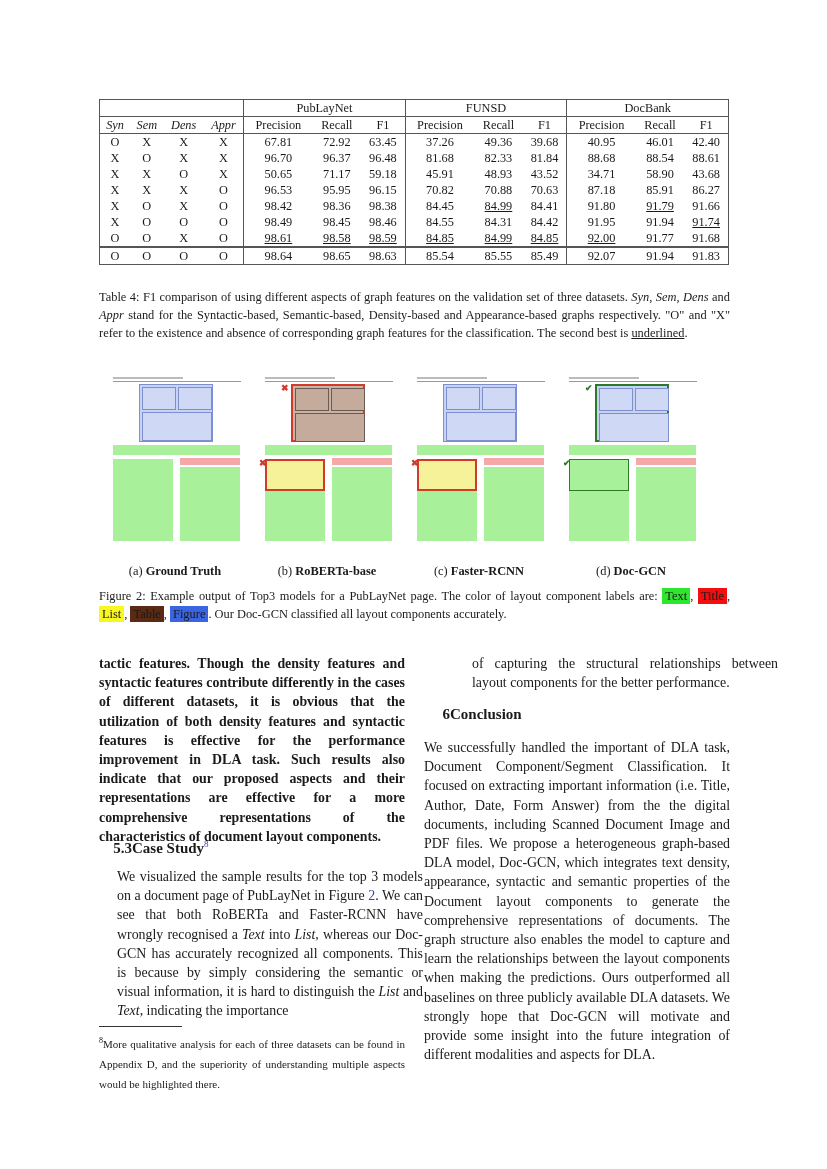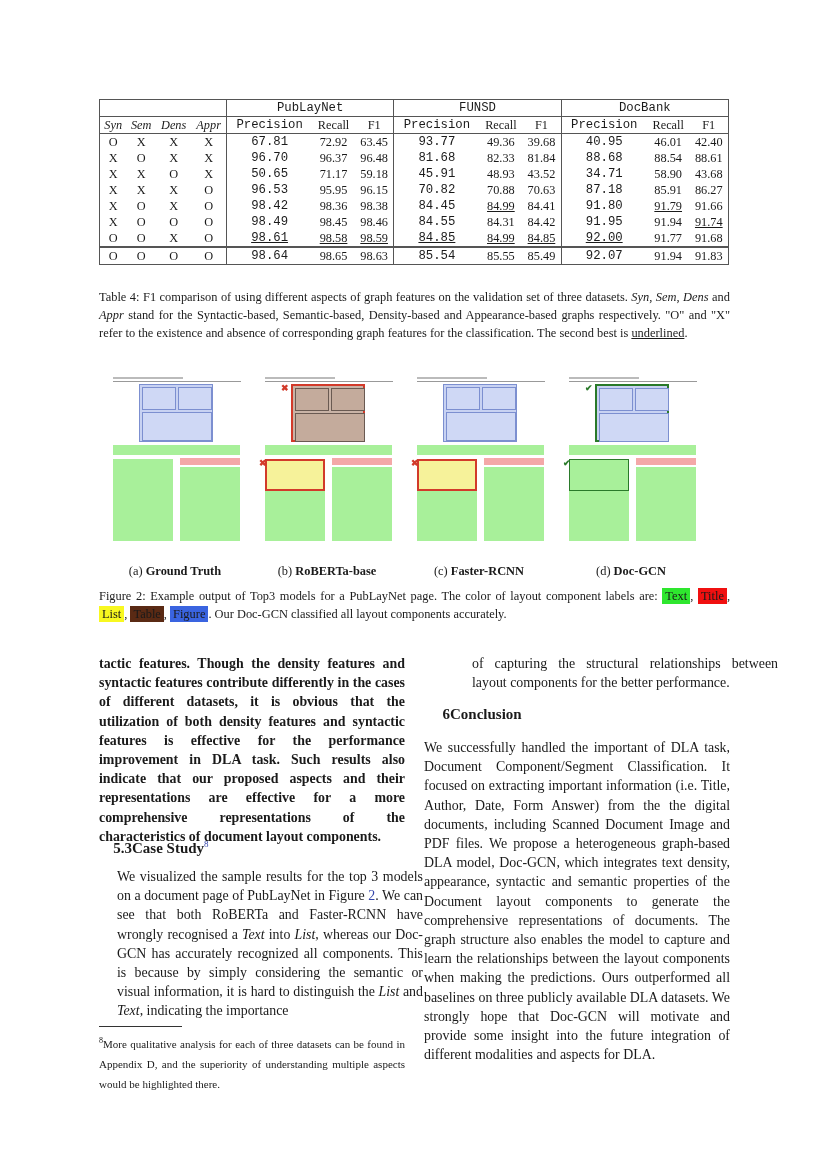--- a/index.html
+++ b/index.html
@@ -12,21 +12,21 @@
     position: absolute; left: 99px; top: 99px; width: 630px;
     border-collapse: collapse; font-size: 12.3px;
   }
   #results-table td, #results-table th {
     text-align: center; height: 16px; line-height: 16px; padding: 0 2px; font-weight: normal;
   }
   #results-table { border: 1px solid #555; }
   .grp-row th { font-weight: bold; border-bottom: 1px solid #555; }
   .hdr-row th { border-bottom: 1px solid #555; }
   .hdr-row th.feat { font-style: italic; font-weight: bold; }
-  .vsep { border-left: 1px solid #555; font-family: Liberation Mono, monospace; }
+  .vsep { border-left: 1px solid #555; }
   .last-row td { border-top: 2px solid #555; font-weight: bold; }
   .last-row td.feat-cell { font-weight: normal; }
   .ul { text-decoration: underline; }
   .bd { font-weight: bold; }
   
   .caption { position: absolute; left: 99px; width: 631px; font-size: 12.4px; line-height: 18px; text-align: justify; }
   #table-caption { top: 288px; }
   #figure-caption { top: 587px; }
   .it { font-style: italic; }
   .u { text-decoration: underline; margin-top: 23px; }
@@ -93,21 +93,21 @@
   </thead>
   <tbody id="table-body">
       <tr>
         <td class="feat-cell">O</td>
         <td class="feat-cell">X</td>
         <td class="feat-cell">X</td>
         <td class="feat-cell">X</td>
         <td class="vsep">67.81</td>
         <td class="">72.92</td>
         <td class="">63.45</td>
-        <td class="vsep">93.77</td>
+        <td class="vsep">37.26</td>
         <td class="">49.36</td>
         <td class="">39.68</td>
         <td class="vsep">40.95</td>
         <td class="">46.01</td>
         <td class="">42.40</td>
       </tr>
       <tr>
         <td class="feat-cell">X</td>
         <td class="feat-cell">O</td>
         <td class="feat-cell">X</td>

